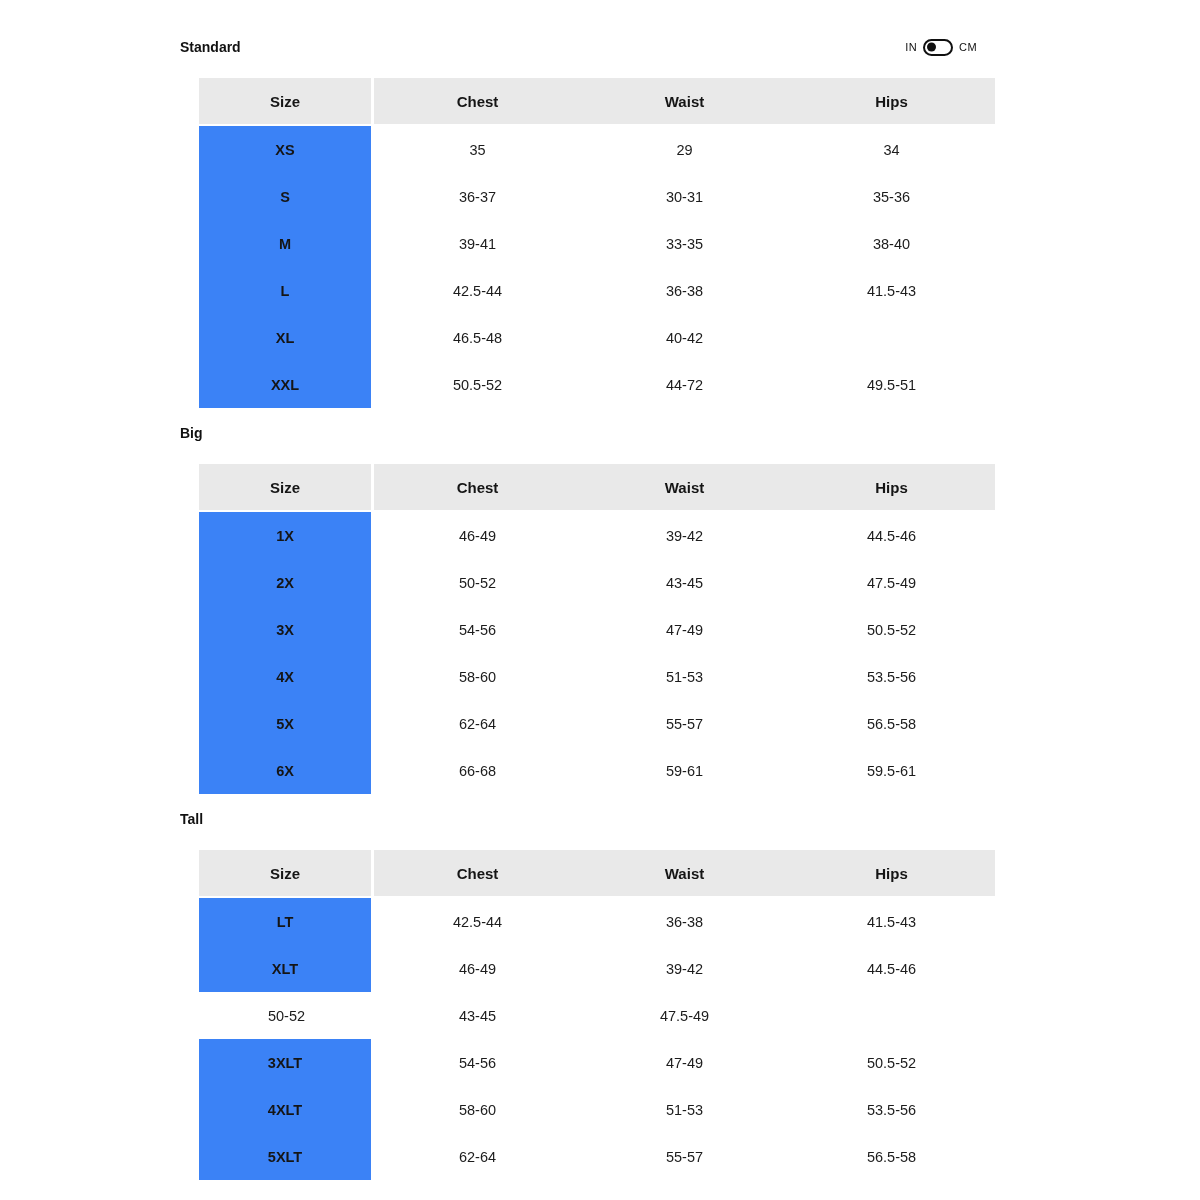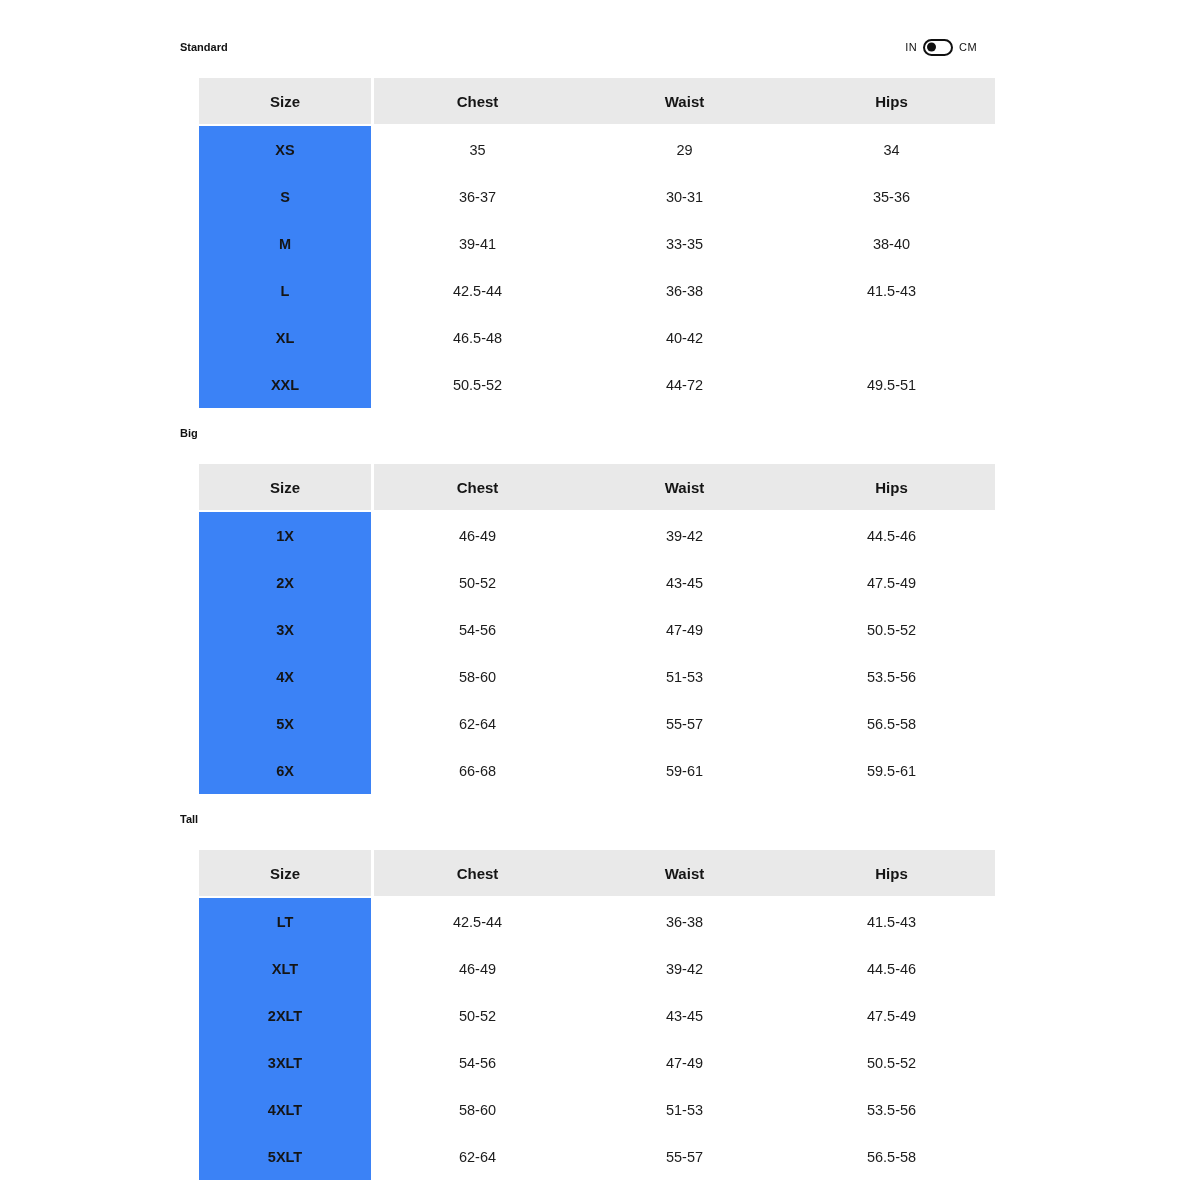--- a/index.html
+++ b/index.html
@@ -17,21 +17,21 @@
   }
   .section-head {
     display:flex;
     justify-content:space-between;
     align-items:center;
     height:18px;
     margin:16px 0 22px 0;
   }
   .section:first-child .section-head { margin-top:0; }
   .section-title {
-    font-size:11px;
+    font-size:14px;
     font-weight:bold;
     color:#111;
   }
   
   .unit-toggle {
     display:flex;
     align-items:center;
     gap:6px;
     margin-right:18px;
   }
@@ -223,21 +223,20 @@
           <div class="cell">36-38</div>
           <div class="cell">41.5-43</div>
         </div>
         <div class="trow">
           <div class="cell size-col">XLT</div>
           <div class="cell">46-49</div>
           <div class="cell">39-42</div>
           <div class="cell">44.5-46</div>
         </div>
         <div class="trow">
-          <div class="cell size-col">2XLT</div>
           <div class="cell">50-52</div>
           <div class="cell">43-45</div>
           <div class="cell">47.5-49</div>
         </div>
         <div class="trow">
           <div class="cell size-col">3XLT</div>
           <div class="cell">54-56</div>
           <div class="cell">47-49</div>
           <div class="cell">50.5-52</div>
         </div>

